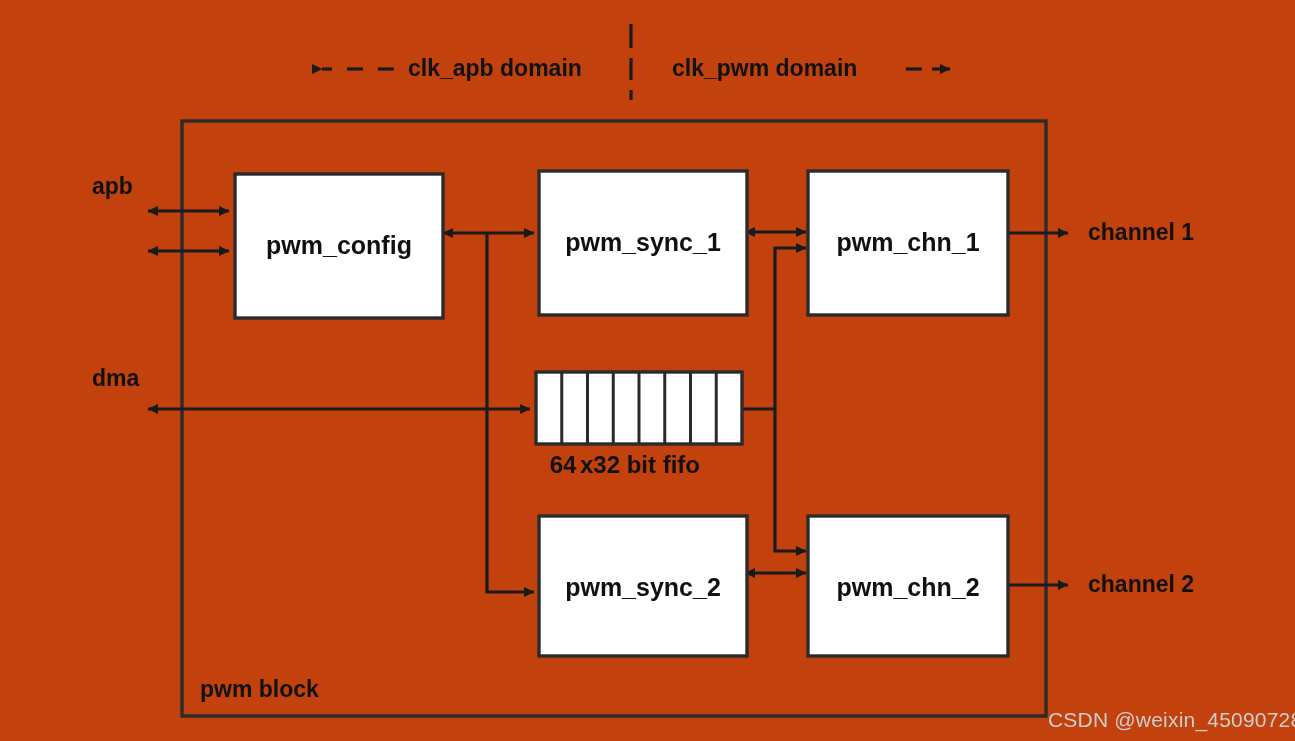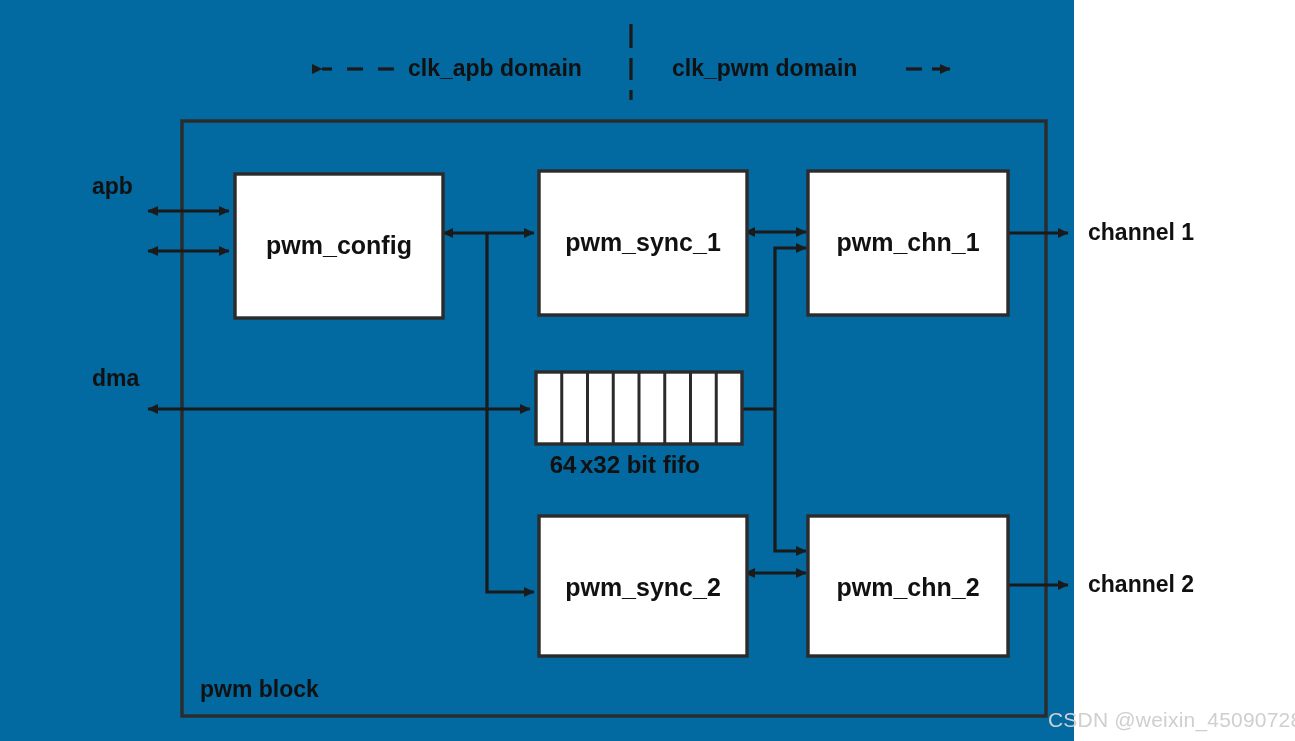--- a/index.html
+++ b/index.html
@@ -9,23 +9,23 @@
     background: #ffffff;
   }
   body {
     width: 1295px;
     height: 741px;
     font-family: "Liberation Sans", sans-serif;
     overflow: hidden;
   }
   #diagram-root {
     position: relative;
-    width: 1074px;
+    width: 1295px;
     height: 741px;
-    background: #0369a1;
+    background: #c2410c;
   }
   svg#diagram-svg {
     position: absolute;
     top: 0;
     left: 0;
     width: 1295px;
     height: 741px;
     display: block;
   }
   .wire {

